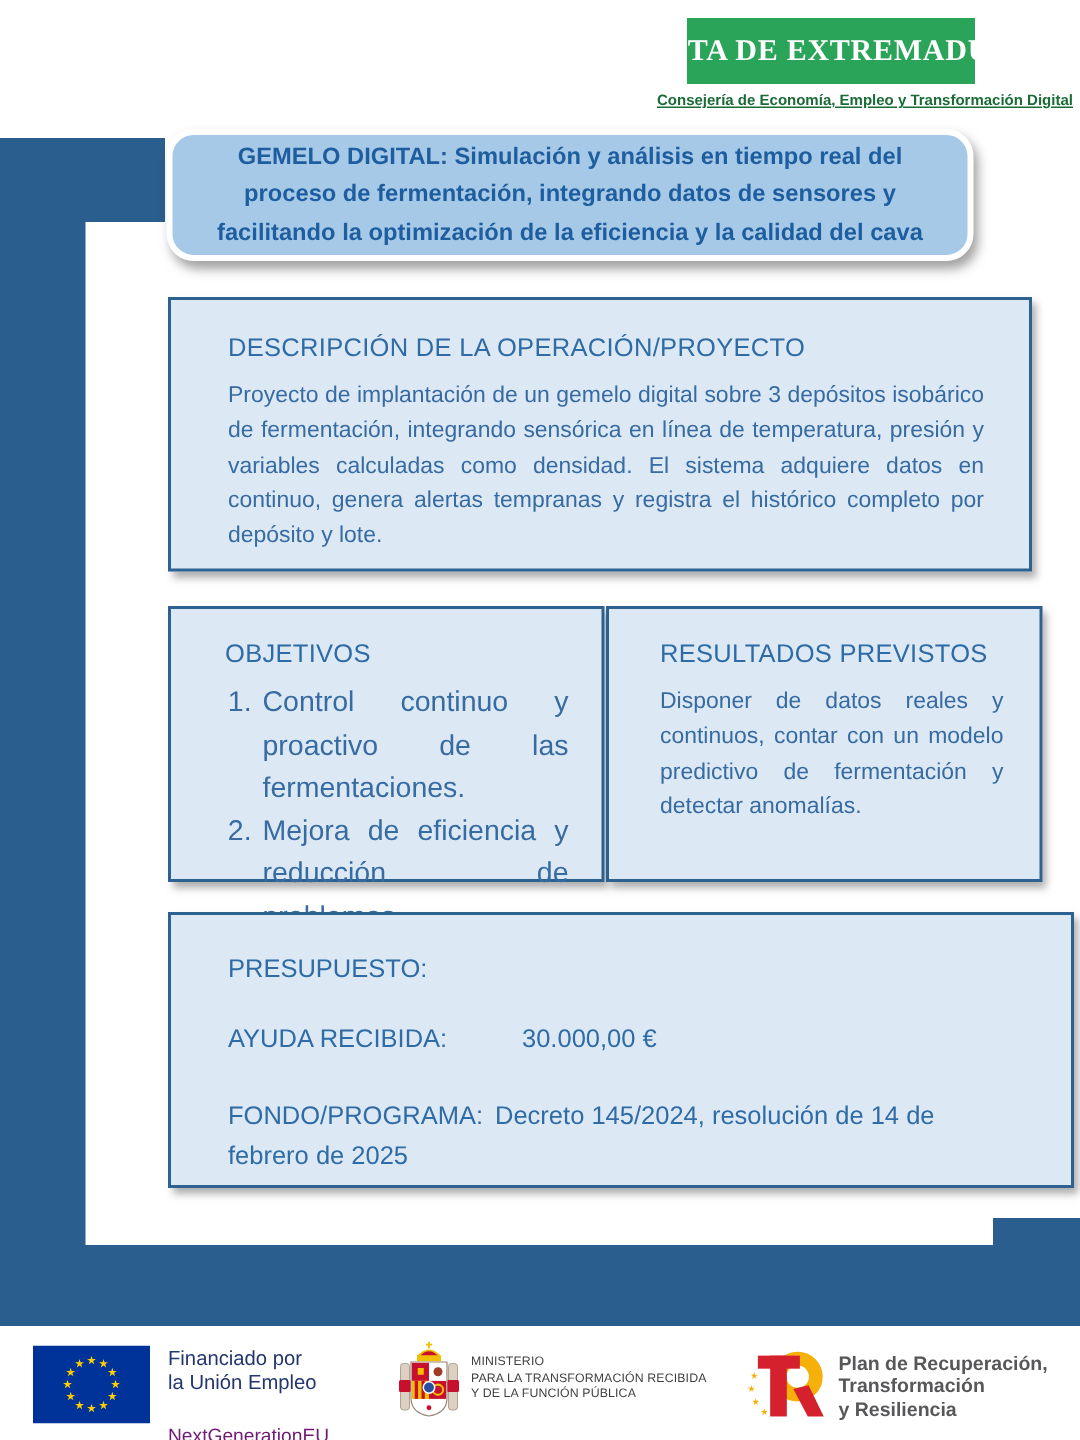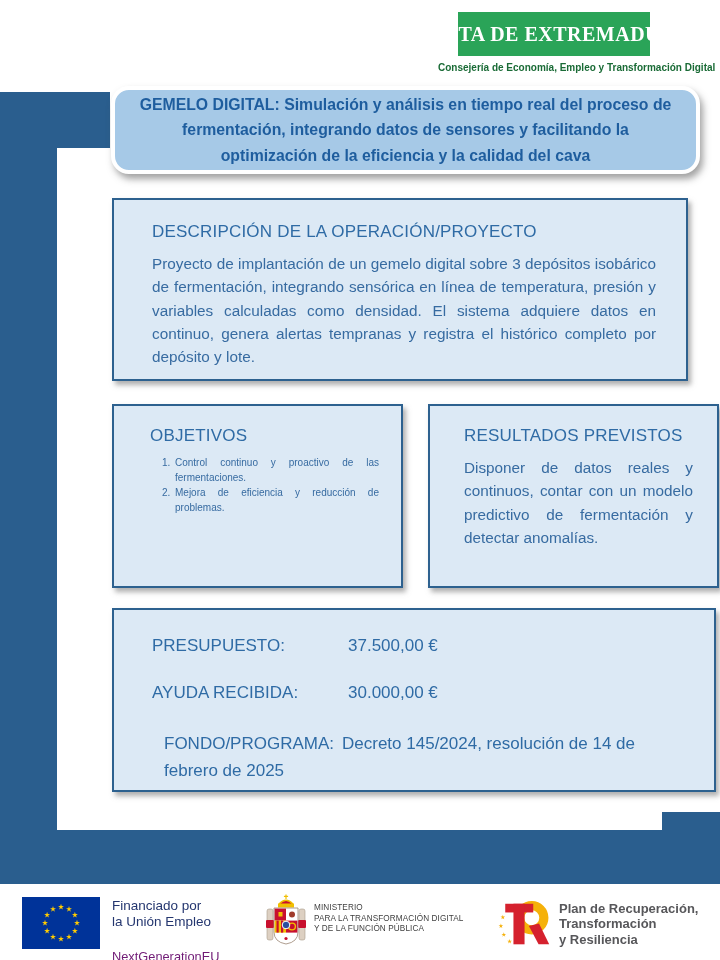--- a/index.html
+++ b/index.html
@@ -11,47 +11,47 @@
   .bar-top{left:0;top:92px;width:110px;height:56px;}
   .bar-left{left:0;top:92px;width:57px;height:792px;}
   .band-bottom{left:0;top:830px;width:720px;height:54px;}
   .band-notch{left:662px;top:812px;width:58px;height:72px;}
 
   
   .junta-box{position:absolute;left:458px;top:12px;width:192px;height:44px;
     background:var(--junta-green,#2aa458);color:#fff;display:flex;align-items:center;justify-content:center;
     font-family:"Liberation Serif",serif;font-weight:bold;font-size:20px;letter-spacing:.5px;white-space:nowrap;}
   .consejeria{position:absolute;left:438px;top:62px;width:276px;text-align:center;white-space:nowrap;
-    font-size:10px;font-weight:bold;color:var(--consejeria-green,#1a6b36);}
+    font-size:10px;font-weight:bold;color:var(--consejeria-green,#1a6b36);text-decoration:underline;}
 
   
-  .title-box{position:absolute;left:111px;top:86px;width:589px;height:88px;box-sizing:border-box;
+  .title-box{position:absolute;left:111px;top:86px;width:538px;height:88px;box-sizing:border-box;
     background:var(--title-fill,#a6c9e7);border:4px solid #fff;border-radius:18px;
     box-shadow:3px 5px 7px rgba(70,70,70,.5);
     display:flex;align-items:center;justify-content:center;padding:4px 20px;}
   .title-text{font-weight:bold;font-size:15.8px;line-height:1.62;color:var(--title-text,#1e5d9e);text-align:center;}
 
   
   .box{position:absolute;box-sizing:border-box;background:var(--box-fill,#dce9f5);
     border:2.5px solid var(--box-border,#2d618f);box-shadow:3px 4px 5px rgba(110,110,110,.55);}
   .box-heading{font-size:17px;color:var(--heading-blue,#2f6ba5);letter-spacing:.2px;}
   .box-body{margin:10px 0 0 0;font-size:15.3px;line-height:1.52;color:var(--text-blue,#376ba1);text-align:justify;}
 
   .desc-box{left:112px;top:198px;width:576px;height:183px;padding:22px 30px 0 38px;}
   .obj-box{left:112px;top:404px;width:291px;height:184px;padding:20px 22px 0 36px;}
-  .res-box{left:428px;top:404px;width:291px;height:184px;padding:20px 24px 0 34px;}
+  .res-box{left:404px;top:404px;width:291px;height:184px;padding:20px 24px 0 34px;}
 
   .obj-list{margin:9px 0 0 0;padding-left:23px;}
-  .obj-list li{font-size:10px;line-height:1.5;color:var(--text-blue,#376ba1);text-align:justify;padding-left:2px;}
+  .obj-list li{font-size:19px;line-height:1.5;color:var(--text-blue,#376ba1);text-align:justify;padding-left:2px;}
   .obj-list li::marker{color:var(--text-blue,#376ba1);}
 
   .budget-box{left:112px;top:608px;width:604px;height:184px;padding:26px 34px 0 38px;}
   .budget-row{display:grid;grid-template-columns:196px 1fr;font-size:17px;color:var(--heading-blue,#2f6ba5);
     margin-bottom:27px;}
-  .budget-fondo{margin:12px;font-size:17px;line-height:1.6;color:var(--heading-blue,#2f6ba5);}
+  .budget-fondo{margin:0;font-size:17px;line-height:1.6;color:var(--heading-blue,#2f6ba5);}
   .budget-fondo .lbl{margin-right:8px;}
 
   
   .footer-item{position:absolute;}
   .eu-flag{left:22px;top:897px;}
   .eu-text{left:112px;top:898px;}
   .eu-text .b{display:block;font-weight:normal;font-size:13.5px;line-height:1.22;color:var(--navy-text,#24366f);}
   .eu-text .g{display:block;font-size:12.8px;line-height:1.25;color:#701a75;margin-top:18px;}
   .ministry-arms{left:266px;top:894px;}
   .ministry-text{left:314px;top:903px;}
@@ -97,21 +97,20 @@
   </div>
 
   <div class="box res-box">
     <div class="box-heading">RESULTADOS PREVISTOS</div>
     <p class="box-body">Disponer de datos reales y continuos, contar con un modelo predictivo de fermentación y detectar anomalías.</p>
   </div>
 
   <div class="box budget-box">
     <div class="budget-row">
       <span class="budget-label">PRESUPUESTO:</span>
-      <span class="budget-value">37.500,00 €</span>
     </div>
     <div class="budget-row">
       <span class="budget-label">AYUDA RECIBIDA:</span>
       <span class="budget-value">30.000,00 €</span>
     </div>
     <p class="budget-fondo">
       <span class="lbl">FONDO/PROGRAMA:</span><span>Decreto 145/2024, resolución de 14 de febrero de 2025</span>
     </p>
   </div>
 
@@ -162,21 +161,21 @@
       <rect x="10.5" y="26.6" width="2.2" height="12" fill="#c8102e"></rect>
       <rect x="15" y="26.6" width="2.2" height="12" fill="#c8102e"></rect>
       <rect x="20" y="26.6" width="11.4" height="12" fill="#c8102e"></rect>
       <circle cx="26" cy="32.5" r="3.4" fill="none" stroke="#f1bf00" stroke-width="1.4"></circle>
       <circle cx="20" cy="44.5" r="1.6" fill="#c8102e"></circle>
       <circle cx="20" cy="31" r="3.8" fill="#2a4f9e" stroke="#ffffff" stroke-width="1"></circle>
     </svg>
   </div>
   <div class="footer-item ministry-text">
     <span>MINISTERIO</span>
-    <span>PARA LA TRANSFORMACIÓN DIGITAL</span>
+    <span>PARA LA TRANSFORMACIÓN RECIBIDA</span>
     <span>Y DE LA FUNCIÓN PÚBLICA</span>
   </div>
 
   <div class="footer-item plan-logo">
     <svg width="58" height="56" viewBox="0 0 60 58" xmlns="http://www.w3.org/2000/svg">
       <g fill="#f5b10a">
         <use href="#star" transform="translate(6,21) scale(0.55)"></use>
         <use href="#star" transform="translate(4,30) scale(0.55)"></use>
         <use href="#star" transform="translate(7,39) scale(0.55)"></use>
         <use href="#star" transform="translate(13,46) scale(0.55)"></use>

